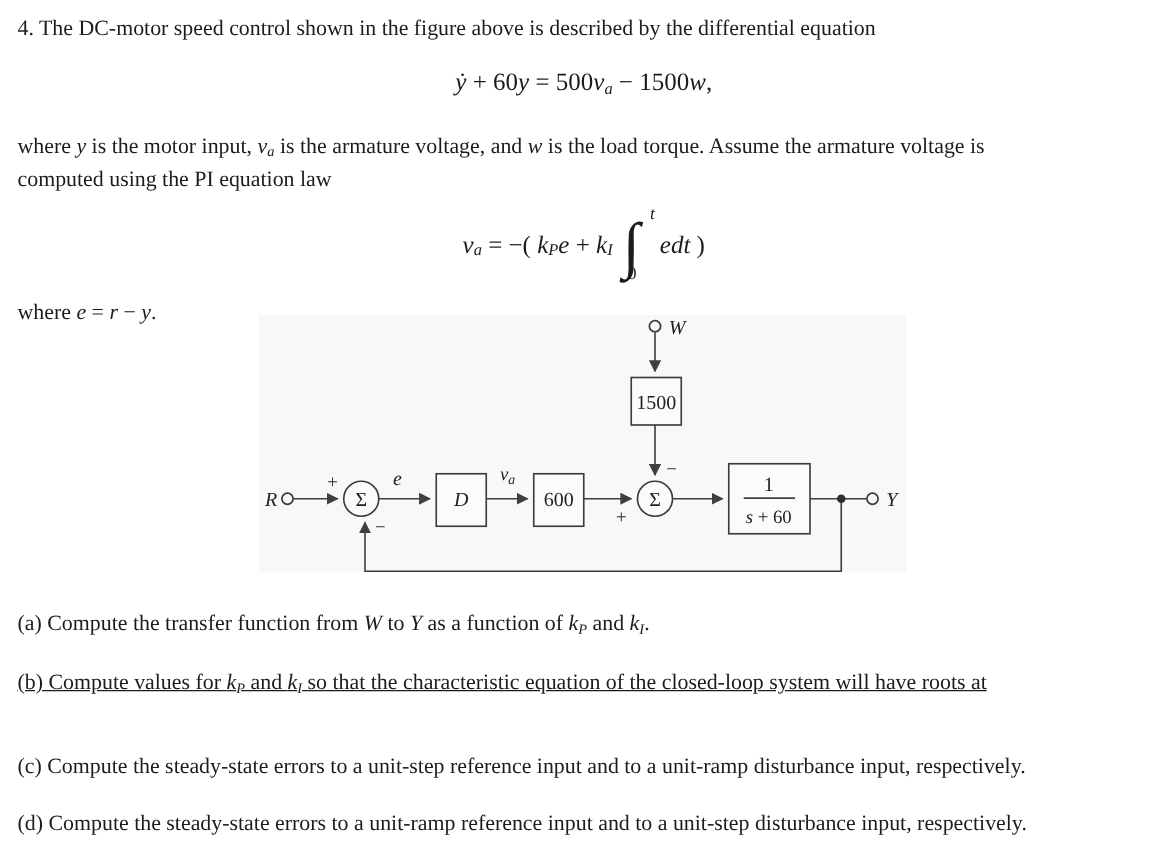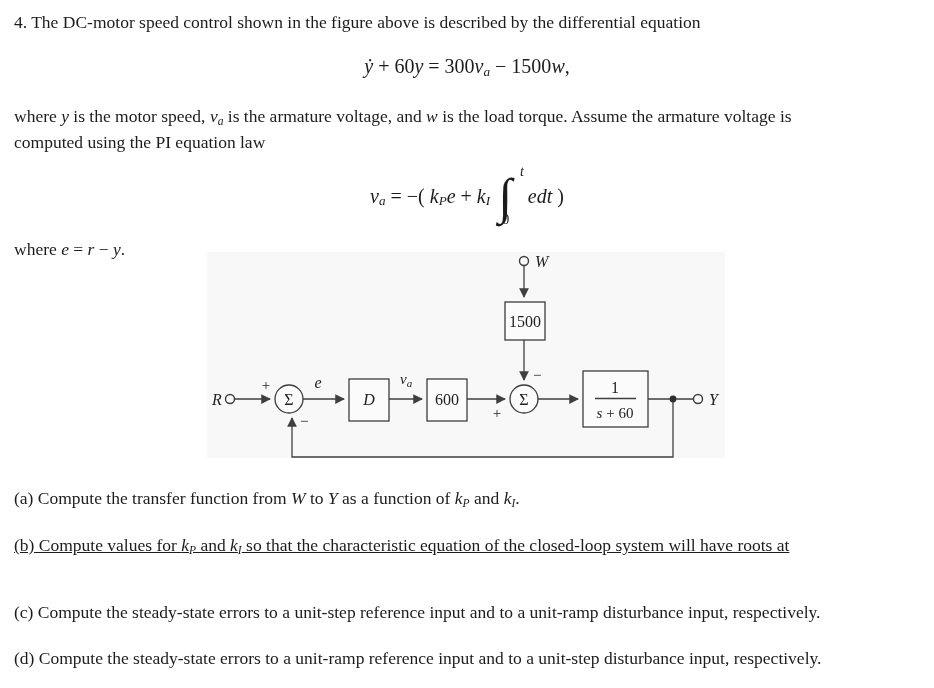--- a/index.html
+++ b/index.html
@@ -43,24 +43,24 @@
   .dg-term { fill:#f7f8f7; stroke:#3c3c3c; stroke-width:1.4; }
   .dg-sign { font-size:15px; }
   .dg-lbl  { font-size:16px; font-style:italic; }
   .dg-num  { font-size:16px; }
 </style>
 </head>
 <body>
 
 <div class="abs intro"><span>4. The DC-motor speed control shown in the figure above is described by the differential equation</span></div>
 
-<div class="abs eq1"><span class="it">ẏ</span><span> + 60</span><span class="it">y</span><span> = 300</span><span class="it">v</span><span class="it sub">a</span><span> − 1500</span><span class="it">w</span><span>,</span></div>
+<div class="abs eq1"><span class="it">ẏ</span><span> + 60</span><span class="it">y</span><span> = 500</span><span class="it">v</span><span class="it sub">a</span><span> − 1500</span><span class="it">w</span><span>,</span></div>
 
 <div class="abs para">
-  <div><span>where </span><span class="it">y</span><span> is the motor speed, </span><span class="it">v</span><span class="it sub">a</span><span> is the armature voltage, and </span><span class="it">w</span><span> is the load torque. Assume the armature voltage is</span></div>
+  <div><span>where </span><span class="it">y</span><span> is the motor input, </span><span class="it">v</span><span class="it sub">a</span><span> is the armature voltage, and </span><span class="it">w</span><span> is the load torque. Assume the armature voltage is</span></div>
   <div><span>computed using the PI equation law</span></div>
 </div>
 
 <div class="abs eq2">
   <span><span class="it">v</span><span class="it sub">a</span><span> = −( </span><span class="it">k</span><span class="it sub">P</span><span class="it">e</span><span> + </span><span class="it">k</span><span class="it sub">I</span></span>
   <span class="integral">
     <span class="int-upper">t</span>
     <span class="int-glyph">∫</span>
     <span class="int-lower">0</span>
   </span>

